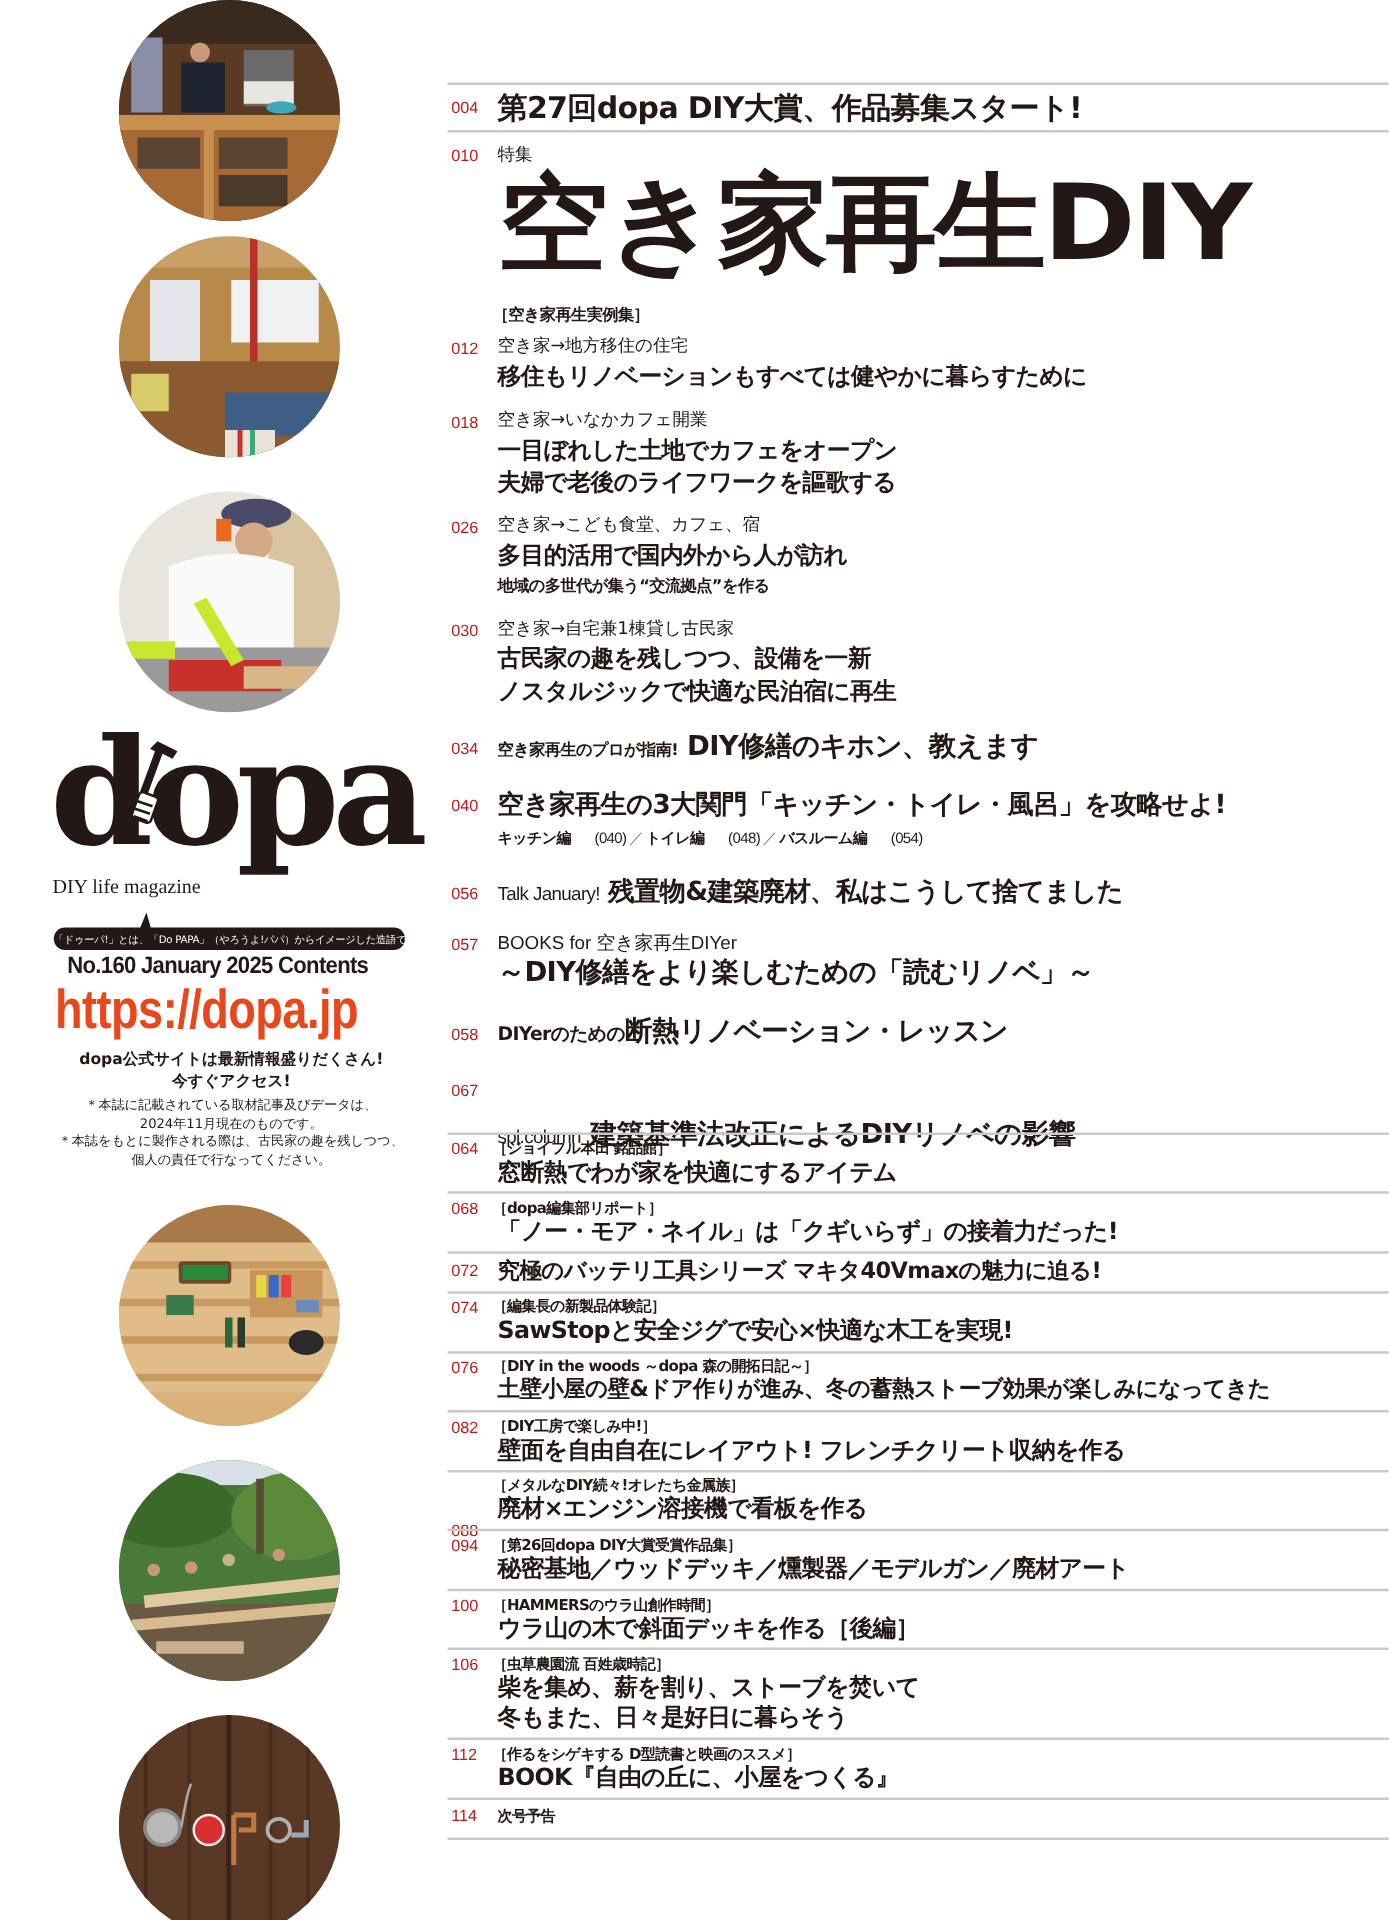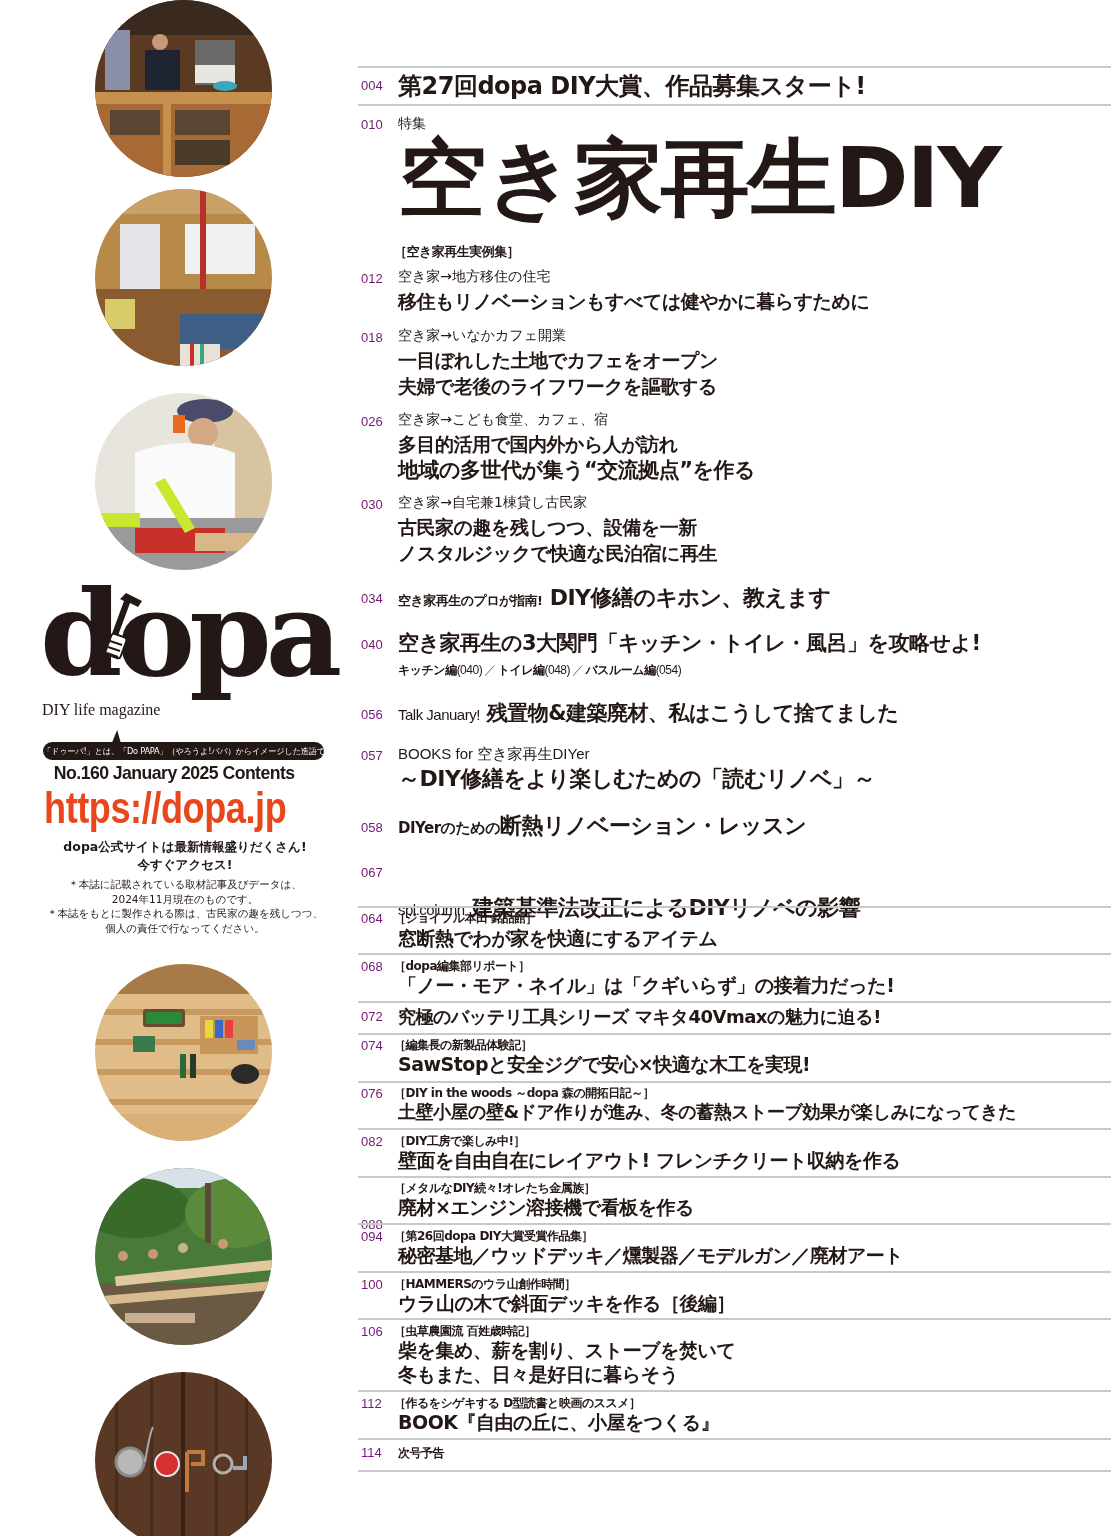--- a/index.html
+++ b/index.html
@@ -16,29 +16,29 @@
   .logo-sub { position: absolute; left: 2px; top: 108px; font-family: "Liberation Serif", "DejaVu Serif", serif; font-size: 16px; color: #231815; }
   .tagline-bubble { position: absolute; left: 43px; top: 742px; width: 281px; height: 18px; background: #231815; color: #fff; border-radius: 9px; font-size: 8.2px; line-height: 18px; text-align: center; white-space: nowrap; letter-spacing: -0.2px; }
   .tagline-bubble:before { content: ""; position: absolute; left: 70px; top: -12px; width: 0; height: 0; border-left: 3px solid transparent; border-right: 6px solid transparent; border-bottom: 13px solid #231815; transform: skewX(-10deg); }
   .issue-line { position: absolute; left: 44px; top: 762px; width: 280px; text-align: center; font-family: "Liberation Sans", sans-serif; font-weight: bold; font-size: 19px; letter-spacing: -0.6px; color: #231815; white-space: nowrap; transform: scaleX(0.93); transform-origin: left; }
   .site-url { position: absolute; left: 44px; top: 784px; width: 280px; font-family: "Liberation Sans", sans-serif; font-weight: bold; font-size: 44px; line-height: 48px; color: #e8471c; letter-spacing: -0.5px; white-space: nowrap; transform: scaleX(0.82); transform-origin: left; }
   .site-promo { position: absolute; left: 40px; top: 838px; width: 290px; text-align: center; font-weight: bold; font-size: 12.5px; line-height: 18px; color: #231815; white-space: nowrap; }
   .notes { position: absolute; left: 40px; top: 877px; width: 290px; text-align: center; font-size: 10.5px; line-height: 14.5px; color: #231815; white-space: nowrap; }
 
   
   .rule { position: absolute; left: 358px; right: 0; height: 2px; background: #c9c9c9; }
-  .pg { position: absolute; left: 361px; font-family: "Liberation Sans", sans-serif; font-size: 13px; color: #701a75; }
+  .pg { position: absolute; left: 361px; font-family: "Liberation Sans", sans-serif; font-size: 13px; color: #b91c1c; }
   .t { position: absolute; left: 398px; font-weight: bold; color: #231815; white-space: nowrap; letter-spacing: -0.5px; }
   .k { position: absolute; left: 398px; font-size: 14px; color: #231815; white-space: nowrap; }
   .kb { position: absolute; left: 398px; font-size: 12px; font-weight: bold; color: #231815; white-space: nowrap; letter-spacing: -0.5px; }
   .inline-k { font-weight: bold; font-size: 15px; letter-spacing: -0.5px; }
   .inline-k-light { font-weight: normal; font-family: "Liberation Sans", sans-serif; font-size: 15px; }
 
   .feature-big { position: absolute; left: 398px; top: 128px; font-family: "DejaVu Sans", sans-serif; font-weight: bold; font-size: 84px; line-height: 100px; letter-spacing: -2px; color: #231815; white-space: nowrap; transform: scaleX(1.06); transform-origin: left; }
-  .sub-paren { font-weight: normal; font-family: "Liberation Sans", sans-serif; font-size: 12px; }
+  .sub-paren { font-weight: normal; font-family: "Liberation Sans", sans-serif; font-size: 12px; padding-left: 19px; }
 </style>
 </head>
 <body>
 
 <div class="photo" style="top:0px;">
   <svg viewBox="0 0 177 177">
     <rect width="177" height="177" fill="#5a3a22"></rect>
     <rect x="0" y="0" width="177" height="35" fill="#3a2a1e"></rect>
     <rect x="10" y="30" width="25" height="60" fill="#8a8ea8"></rect>
     <rect x="100" y="40" width="40" height="45" fill="#6a6a6a"></rect>
@@ -196,21 +196,21 @@
   <span class="pg" style="top:330px;">018</span>
   <span class="k" style="top:327px;">空き家→いなかカフェ開業</span>
   <span class="t" style="top:347px;font-size:19px;line-height:26px;">一目ぼれした土地でカフェをオープン</span>
   <span class="t" style="top:373px;font-size:19px;line-height:26px;">夫婦で老後のライフワークを謳歌する</span>
 </div>
 
 <div>
   <span class="pg" style="top:414px;">026</span>
   <span class="k" style="top:411px;">空き家→こども食堂、カフェ、宿</span>
   <span class="t" style="top:431px;font-size:19px;line-height:26px;">多目的活用で国内外から人が訪れ</span>
-  <span class="t" style="top:457px;font-size:21px;line-height:26px;">地域の多世代が集う“交流拠点”を作る</span>
+  <span class="t" style="top:457px;font-size:13px;line-height:26px;">地域の多世代が集う“交流拠点”を作る</span>
 </div>
 
 <div>
   <span class="pg" style="top:497px;">030</span>
   <span class="k" style="top:494px;">空き家→自宅兼1棟貸し古民家</span>
   <span class="t" style="top:514px;font-size:19px;line-height:26px;">古民家の趣を残しつつ、設備を一新</span>
   <span class="t" style="top:540px;font-size:19px;line-height:26px;">ノスタルジックで快適な民泊宿に再生</span>
 </div>
 
 <div>

